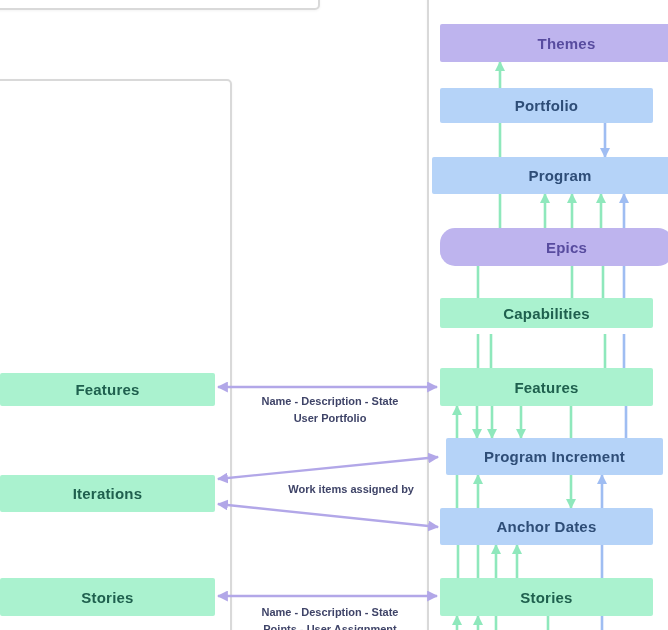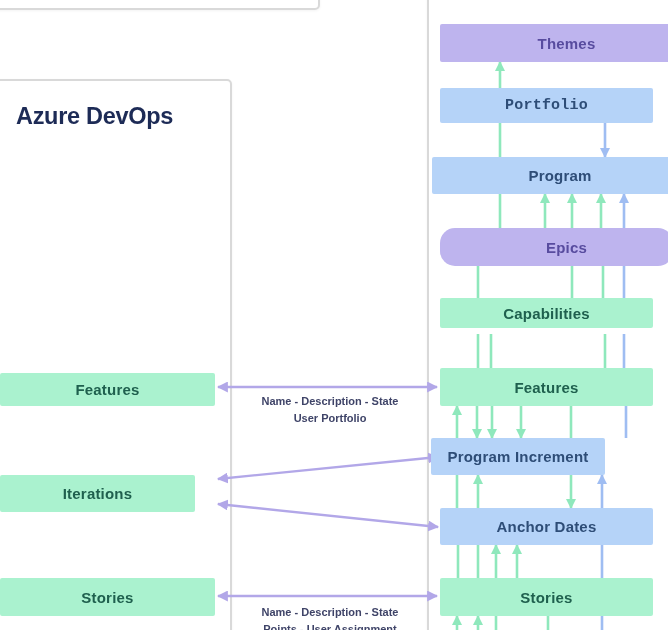--- a/index.html
+++ b/index.html
@@ -31,21 +31,20 @@
   }
 </style>
 </head>
 <body>
 
 <div id="stage">
   <div class="panel" id="top-left-panel" style="left:-20px; top:-42px; width:336px; height:48px;"></div>
   <div class="panel" id="azure-panel" style="left:-24px; top:79px; width:252px; height:580px;"></div>
   <div class="panel" id="right-panel" style="left:427px; top:-20px; width:320px; height:700px;"></div>
 
-  <div id="azure-title">Azure DevOps</div>
 
   <svg id="connector-layer" width="668" height="630" viewBox="0 0 668 630">
       <defs>
         <marker id="m-green" markerUnits="userSpaceOnUse" markerWidth="10" markerHeight="10" refX="9" refY="5" orient="auto-start-reverse">
           <path d="M0,0 L10,5 L0,10 Z" fill="#8fe8bc"></path>
         </marker>
         <marker id="m-blue" markerUnits="userSpaceOnUse" markerWidth="10" markerHeight="10" refX="9" refY="5" orient="auto-start-reverse">
           <path d="M0,0 L10,5 L0,10 Z" fill="#9fbdf2"></path>
         </marker>
         <marker id="m-purple" markerUnits="userSpaceOnUse" markerWidth="11" markerHeight="11" refX="9.9" refY="5.5" orient="auto-start-reverse">
@@ -89,37 +88,38 @@
       <line x1="548" x2="548" y1="616" y2="632" stroke="#8fe8bc" stroke-width="2.6"></line>
       <line x1="602" x2="602" y1="616" y2="632" stroke="#9fbdf2" stroke-width="2.6"></line>
       <line x1="218" y1="387" x2="437" y2="387" stroke="#b2a7e8" stroke-width="2.3" marker-start="url(#m-purple)" marker-end="url(#m-purple)"></line>
       <line x1="218" y1="479" x2="438" y2="457" stroke="#b2a7e8" stroke-width="2.3" marker-start="url(#m-purple)" marker-end="url(#m-purple)"></line>
       <line x1="218" y1="504" x2="438" y2="527" stroke="#b2a7e8" stroke-width="2.3" marker-start="url(#m-purple)" marker-end="url(#m-purple)"></line>
       <line x1="218" y1="596" x2="437" y2="596" stroke="#b2a7e8" stroke-width="2.3" marker-start="url(#m-purple)" marker-end="url(#m-purple)"></line>
     </svg>
 
   <div id="nodes">
       <div class="node purple" style="left: 440px; width: 213px; top: 24px; height: 38px;">Themes</div>
-      <div class="node blue" style="left: 440px; width: 213px; top: 88px; height: 35px; font-family: Liberation Mono, monospace;">Portfolio</div>
+      <div class="node blue" style="left: 440px; width: 213px; top: 88px; height: 35px;">Portfolio</div>
       <div class="node blue" style="left: 432px; width: 256px; top: 157px; height: 37px;">Program</div>
       <div class="node purple" style="left: 440px; width: 213px; top: 228px; height: 38px; border-radius: 15px;">Epics</div>
       <div class="node green" style="left: 440px; width: 213px; top: 298px; height: 30px;">Capabilities</div>
       <div class="node green" style="left: 440px; width: 213px; top: 368px; height: 38px;">Features</div>
-      <div class="node blue" style="left: 431px; width: 174px; top: 438px; height: 37px;">Program Increment</div>
+      <div class="node blue" style="left: 446px; width: 217px; top: 438px; height: 37px;">Program Increment</div>
       <div class="node blue" style="left: 440px; width: 213px; top: 508px; height: 37px;">Anchor Dates</div>
       <div class="node green" style="left: 440px; width: 213px; top: 578px; height: 38px;">Stories</div>
       <div class="node green" style="left: 0px; width: 215px; top: 373px; height: 33px;">Features</div>
-      <div class="node green" style="left: 0px; width: 195px; top: 475px; height: 37px;">Iterations</div>
+      <div class="node green" style="left: 0px; width: 215px; top: 475px; height: 37px;">Iterations</div>
       <div class="node green" style="left: 0px; width: 215px; top: 578px; height: 38px;">Stories</div>
     </div>
   <div id="labels">
       <div class="link-label" style="left: 230px; top: 393px; text-align: center;">
         <div>Name - Description - State</div>
         <div>User Portfolio</div>
       </div>
       <div class="link-label" style="left: 214px; top: 481px; text-align: right;">
+        <div>Work items assigned by</div>
       </div>
       <div class="link-label" style="left: 230px; top: 604px; text-align: center;">
         <div>Name - Description - State</div>
         <div>Points - User Assignment</div>
       </div>
     </div>
 </div>
 
 </body></html>

